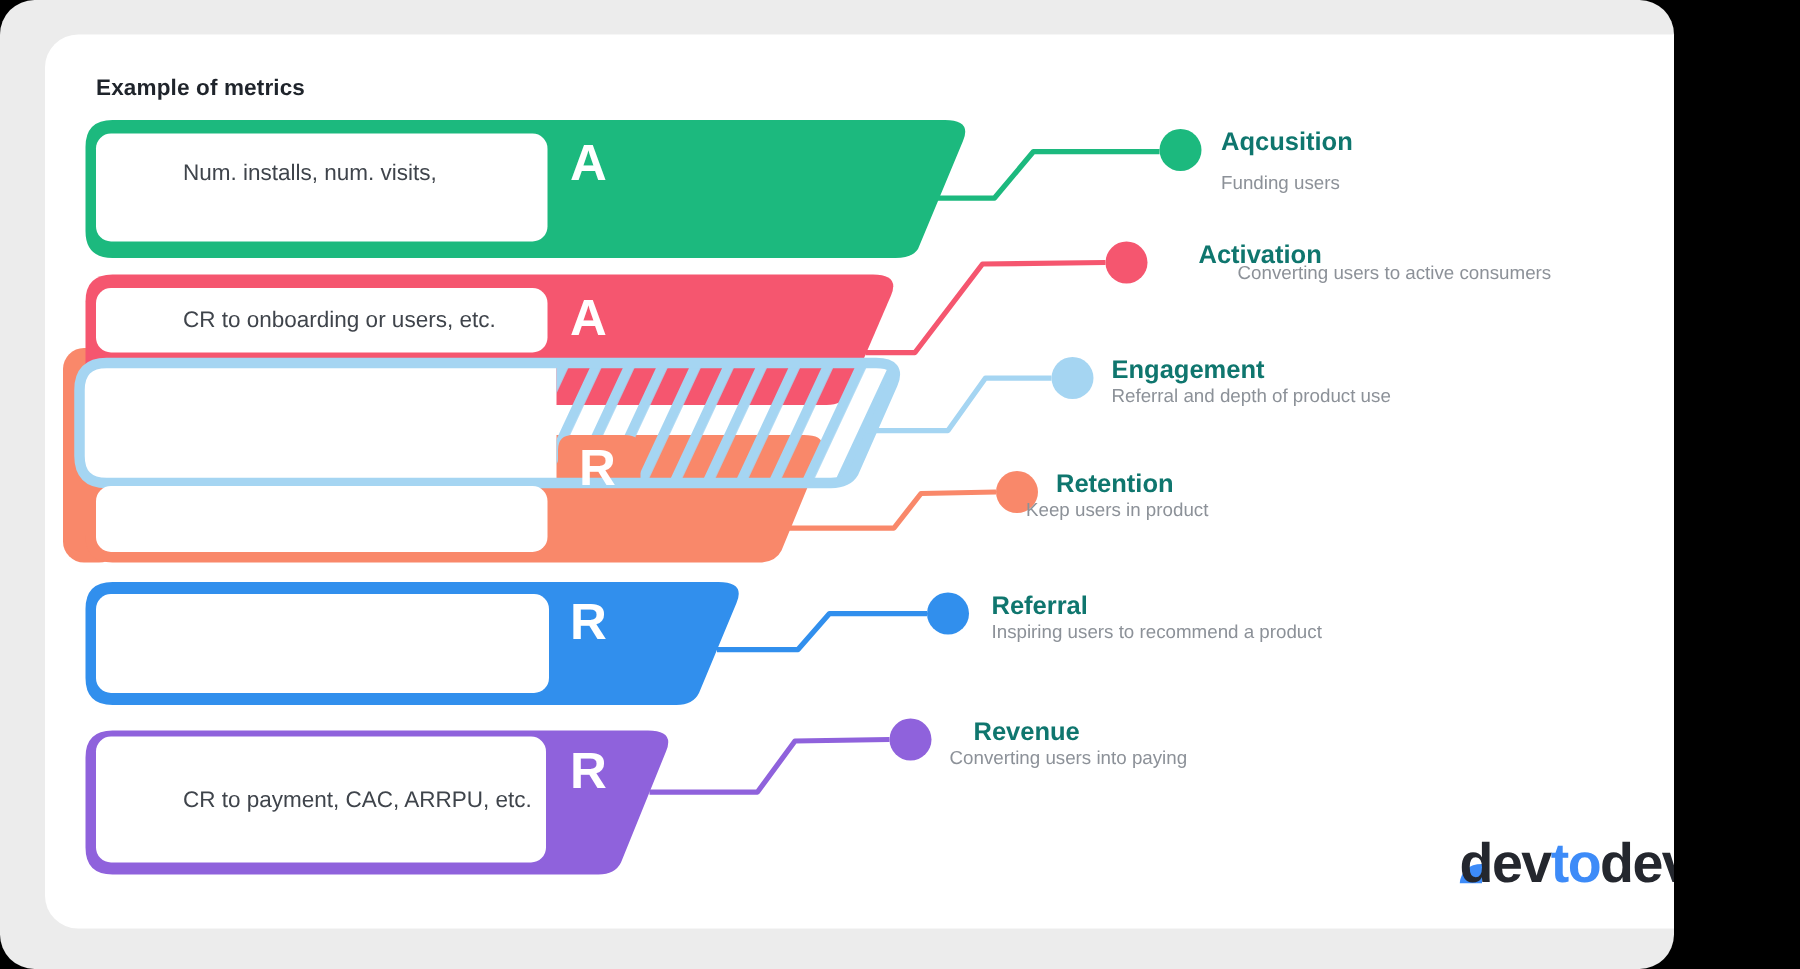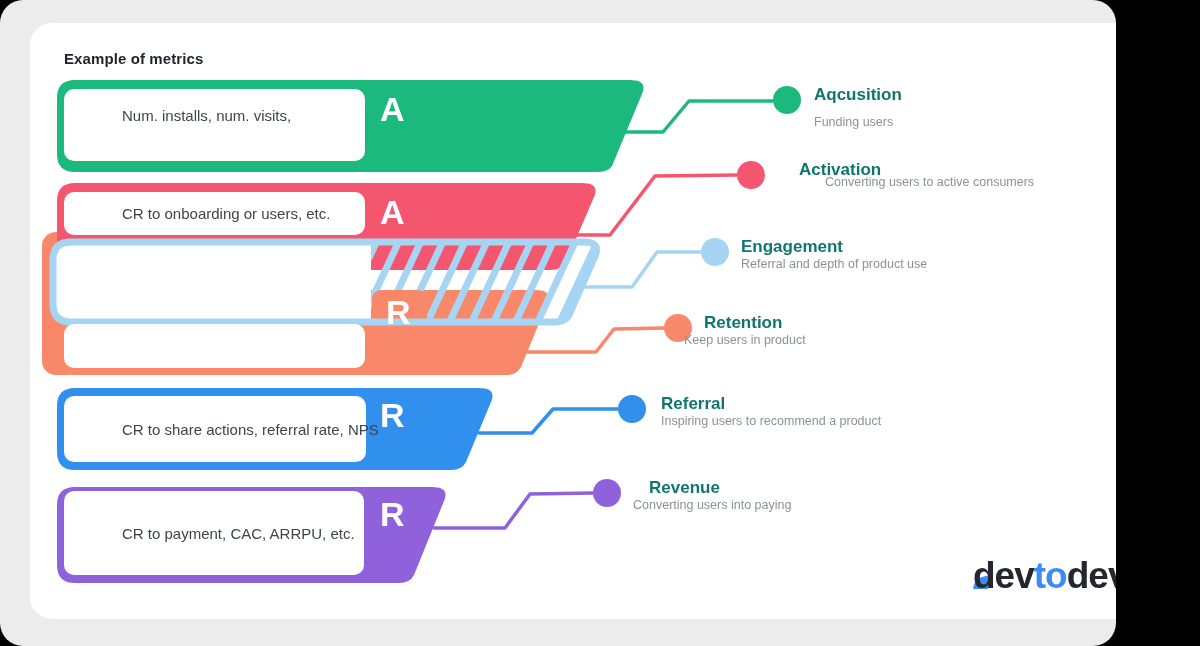--- a/index.html
+++ b/index.html
@@ -101,23 +101,20 @@
   </svg>
 
   <div class="page-title">Example of metrics</div>
 
   <div class="metric-text" style="left:80px; top:106px;">
     <div>Num. installs, num. visits,</div>
   </div>
   <div class="metric-text" style="left:80px; top:204px;">
     <div>CR to onboarding or users, etc.</div>
   </div>
-  <div class="metric-text" style="left:80px; top:420px;">
-    <div>CR to share actions, referral rate, NPS</div>
-  </div>
   <div class="metric-text" style="left:80px; top:524px;">
     <div>CR to payment, CAC, ARRPU, etc.</div>
   </div>
 
   <div class="stage-letter" style="left:380px; top:92px;">A</div>
   <div class="stage-letter" style="left:380px; top:195px;">A</div>
   <div class="stage-letter" style="left:386px; top:295px;">R</div>
   <div class="stage-letter" style="left:380px; top:398px;">R</div>
   <div class="stage-letter" style="left:380px; top:497px;">R</div>
 

